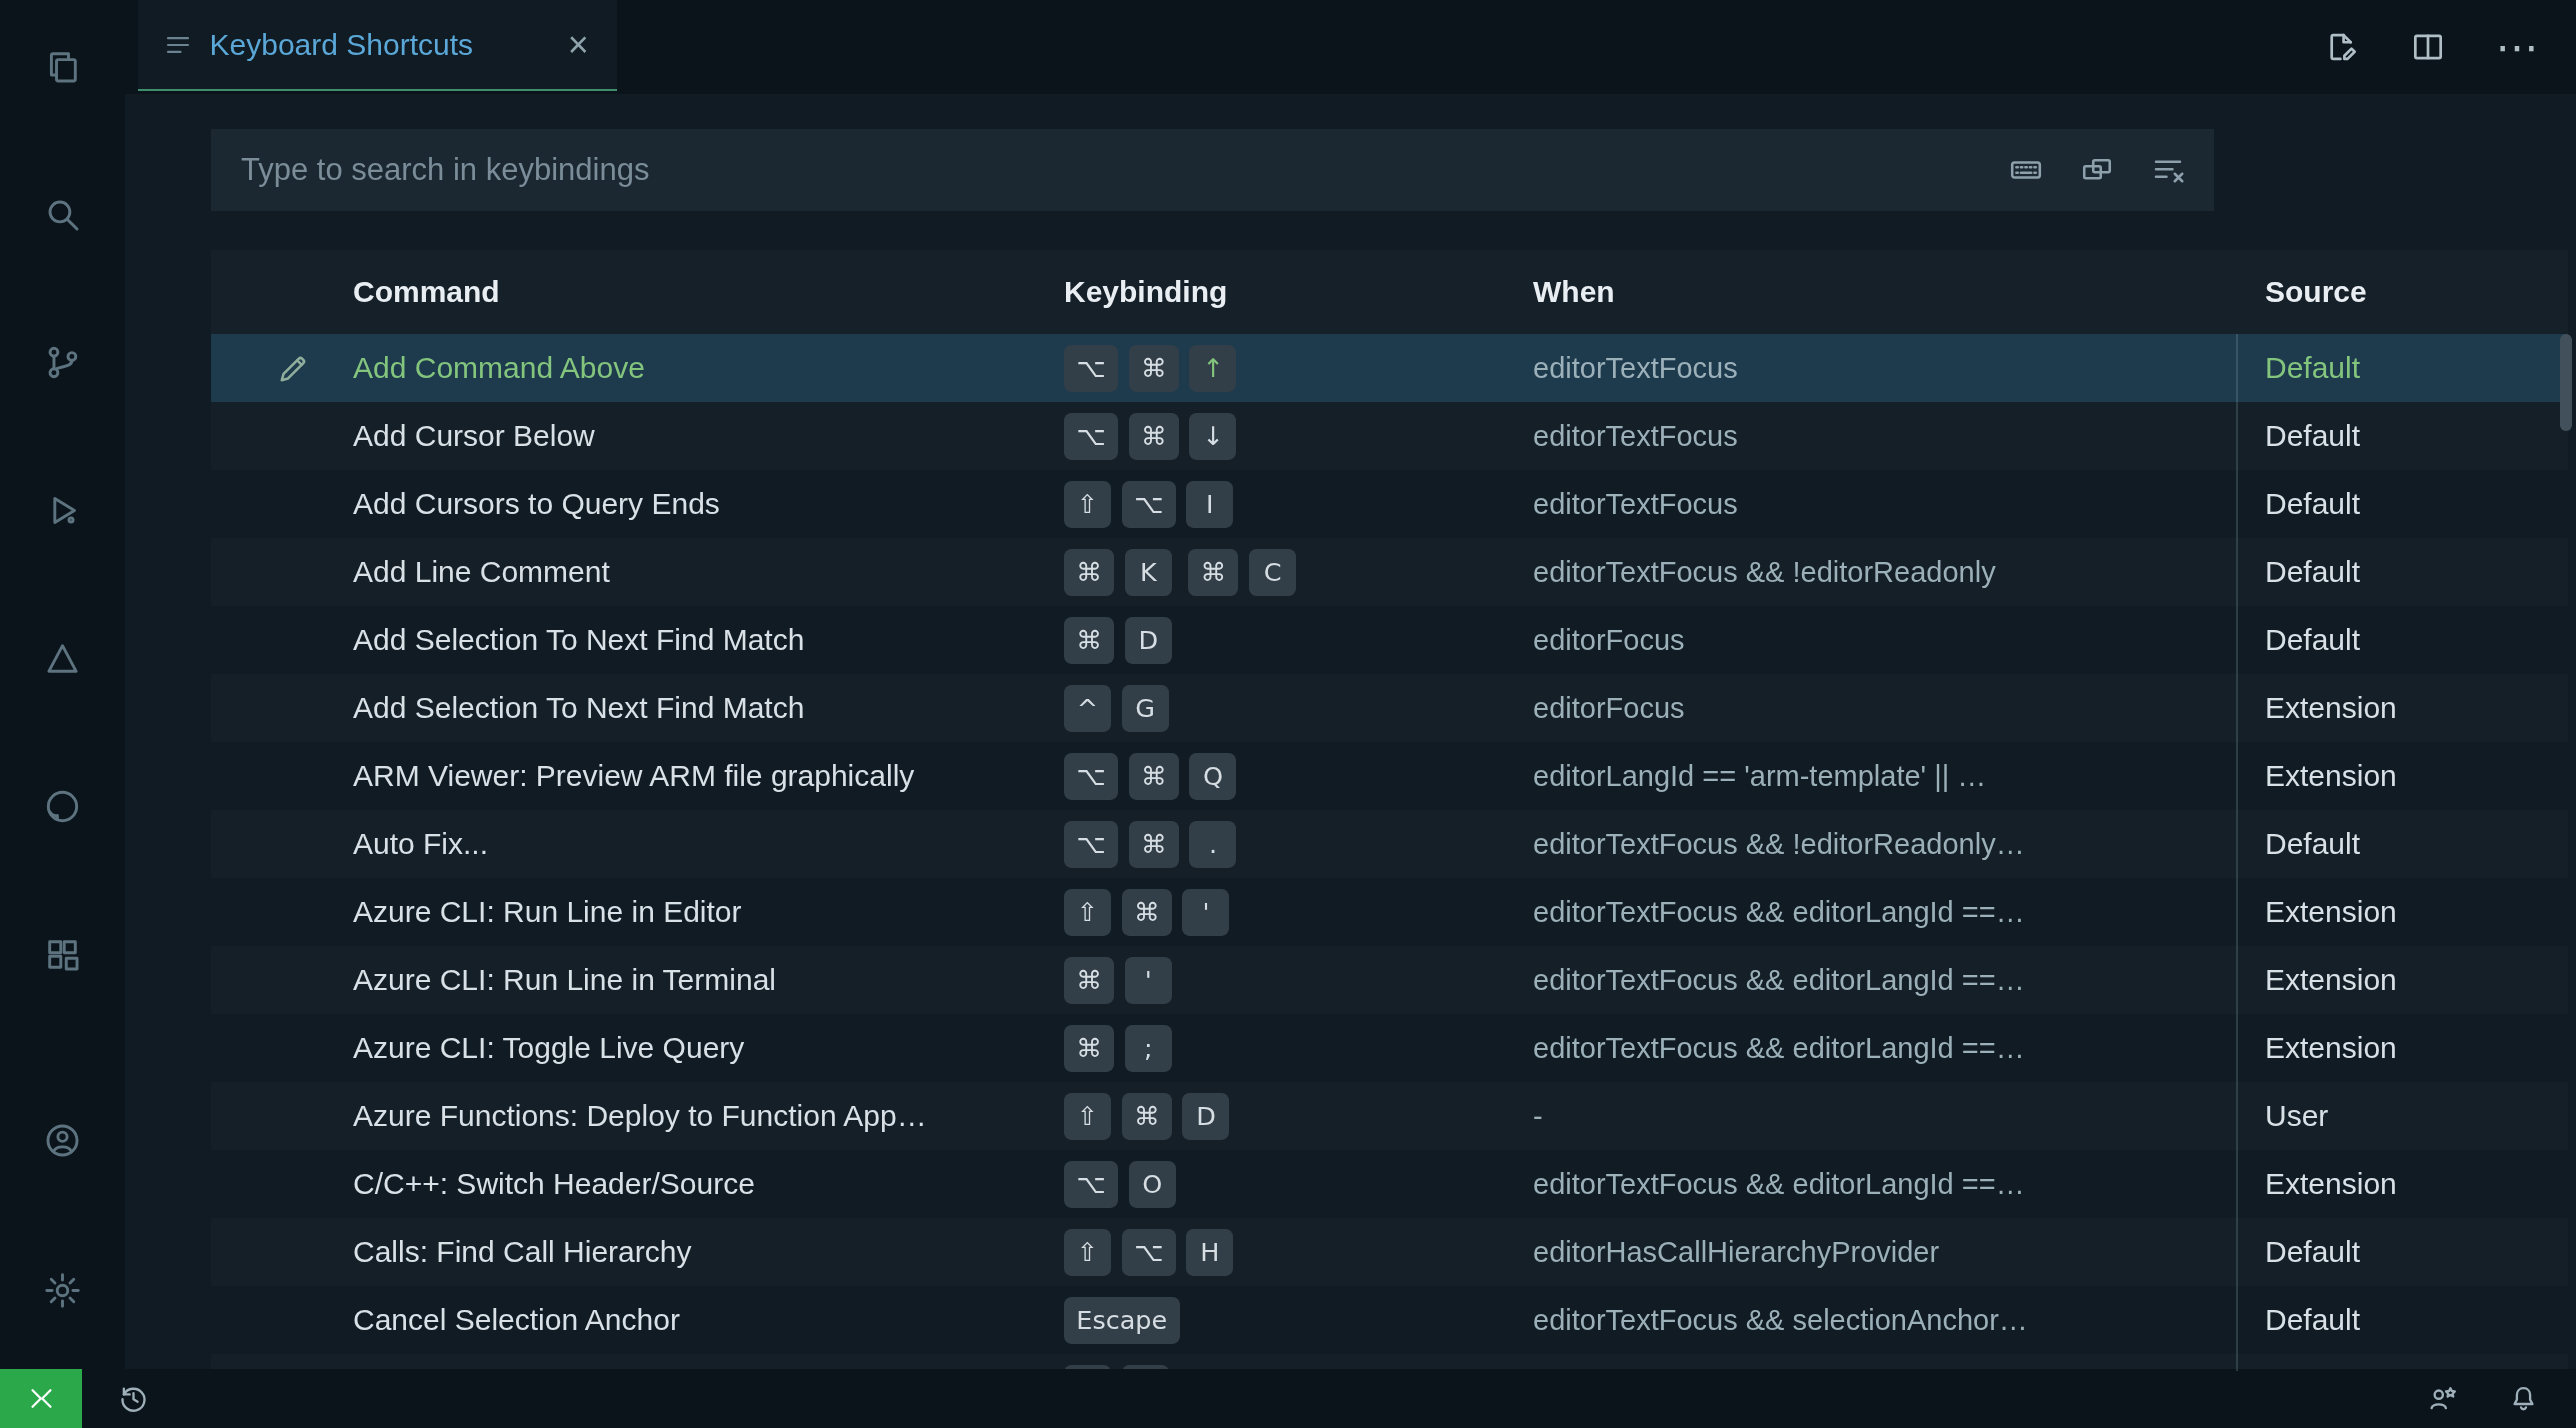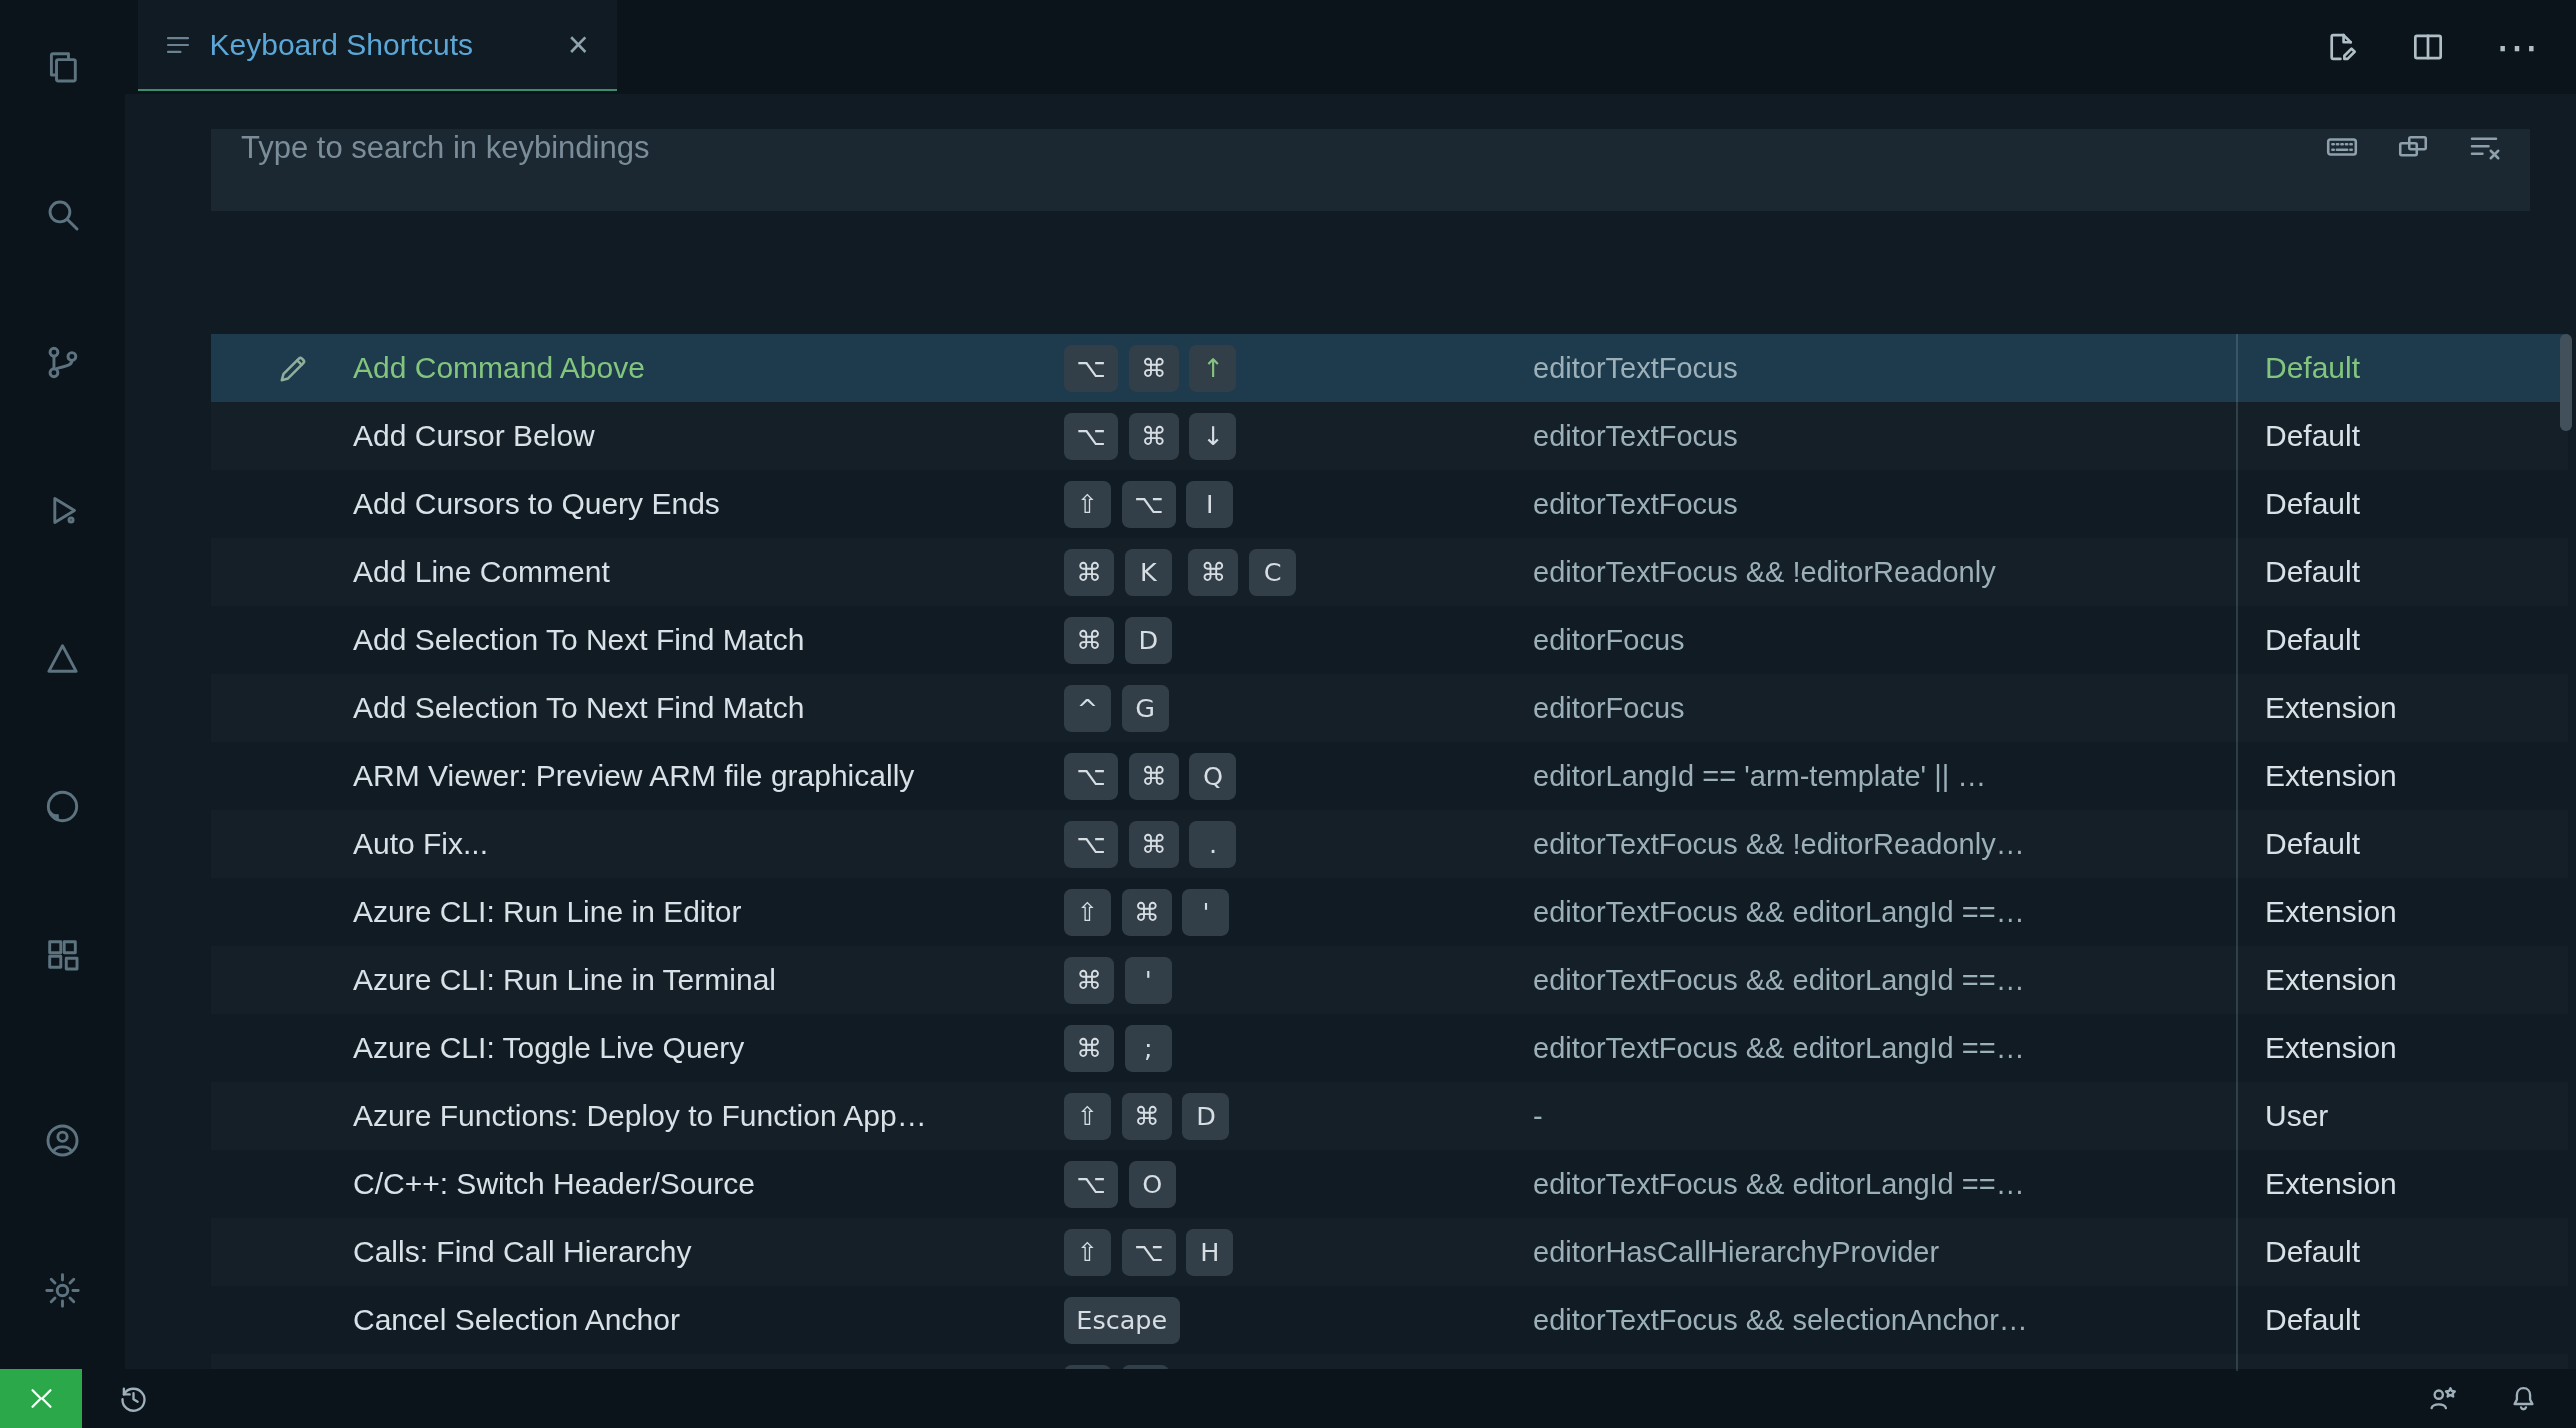--- a/index.html
+++ b/index.html
@@ -33,23 +33,23 @@
   .tab-close{font-size:36px;color:#8fa3ad;line-height:1;padding:0 3.3px;cursor:pointer}
   .editor-actions{position:absolute;right:36px;top:0;height:94px;display:flex;align-items:center;gap:48px;color:#b0bec6}
   .ea-icon{width:38px;height:38px;cursor:pointer}
   .ea-more{font-size:43px;letter-spacing:1.6px;color:#b0bec6;cursor:pointer;line-height:94px}
 
   
   .editor{position:absolute;left:125px;top:94px;right:0;height:1276px;background:var(--bg-editor,#101b23)}
 
   
   .searchbar{
-    position:absolute;left:86px;top:35px;width:2319px;height:82px;
+    position:absolute;left:86px;top:35px;width:2003px;height:82px;
     background:var(--bg-search,#1b2832);
-    display:flex;align-items:flex-start;padding:0 28px;box-sizing:border-box;
+    display:flex;align-items:center;padding:0 28px;box-sizing:border-box;
   }
   .search-input{
     flex:1;background:transparent;border:none;outline:none;
     font-family:"Liberation Sans",sans-serif;font-size:31px;color:var(--text-primary,#d9e1e7);
   }
   .search-input::placeholder{color:var(--placeholder,#7b8d99)}
   .search-icons{display:flex;align-items:center;gap:35px;color:#8da0ab}
   .sb-icon{width:36px;height:36px;cursor:pointer}
 
   
@@ -181,20 +181,26 @@
               <rect x="3.5" y="9.5" width="11" height="8" rx="1"></rect>
               <rect x="9.5" y="5.5" width="11" height="8" rx="1"></rect>
             </svg></span>
         <span class="sb-icon" data-icon="clearsort"><svg viewBox="0 0 24 24" aria-hidden="true">
               <path d="M4 6.5h16M4 11.5h11M4 16.5h7"></path>
               <path d="M16.5 14.5l5 5M21.5 14.5l-5 5"></path>
             </svg></span>
       </span>
     </div>
 
+    <div class="thead">
+      <span class="th-command">Command</span>
+      <span class="th-keybinding">Keybinding</span>
+      <span class="th-when">When</span>
+      <span class="th-source">Source</span>
+    </div>
 
     <div class="rows">
       <div class="col-sep"></div>
 
     <div class="row selected">
     <span class="pencil" data-icon="pencil"><svg viewBox="0 0 24 24" aria-hidden="true">
               <path d="M4.5 19.5l1.2-4.2L15.9 5.1a1.5 1.5 0 0 1 2.1 0l.9.9a1.5 1.5 0 0 1 0 2.1L8.7 18.3z"></path>
               <path d="M14.8 6.2l3 3"></path>
             </svg></span>
     <span class="cell cmd">Add Command Above</span>

